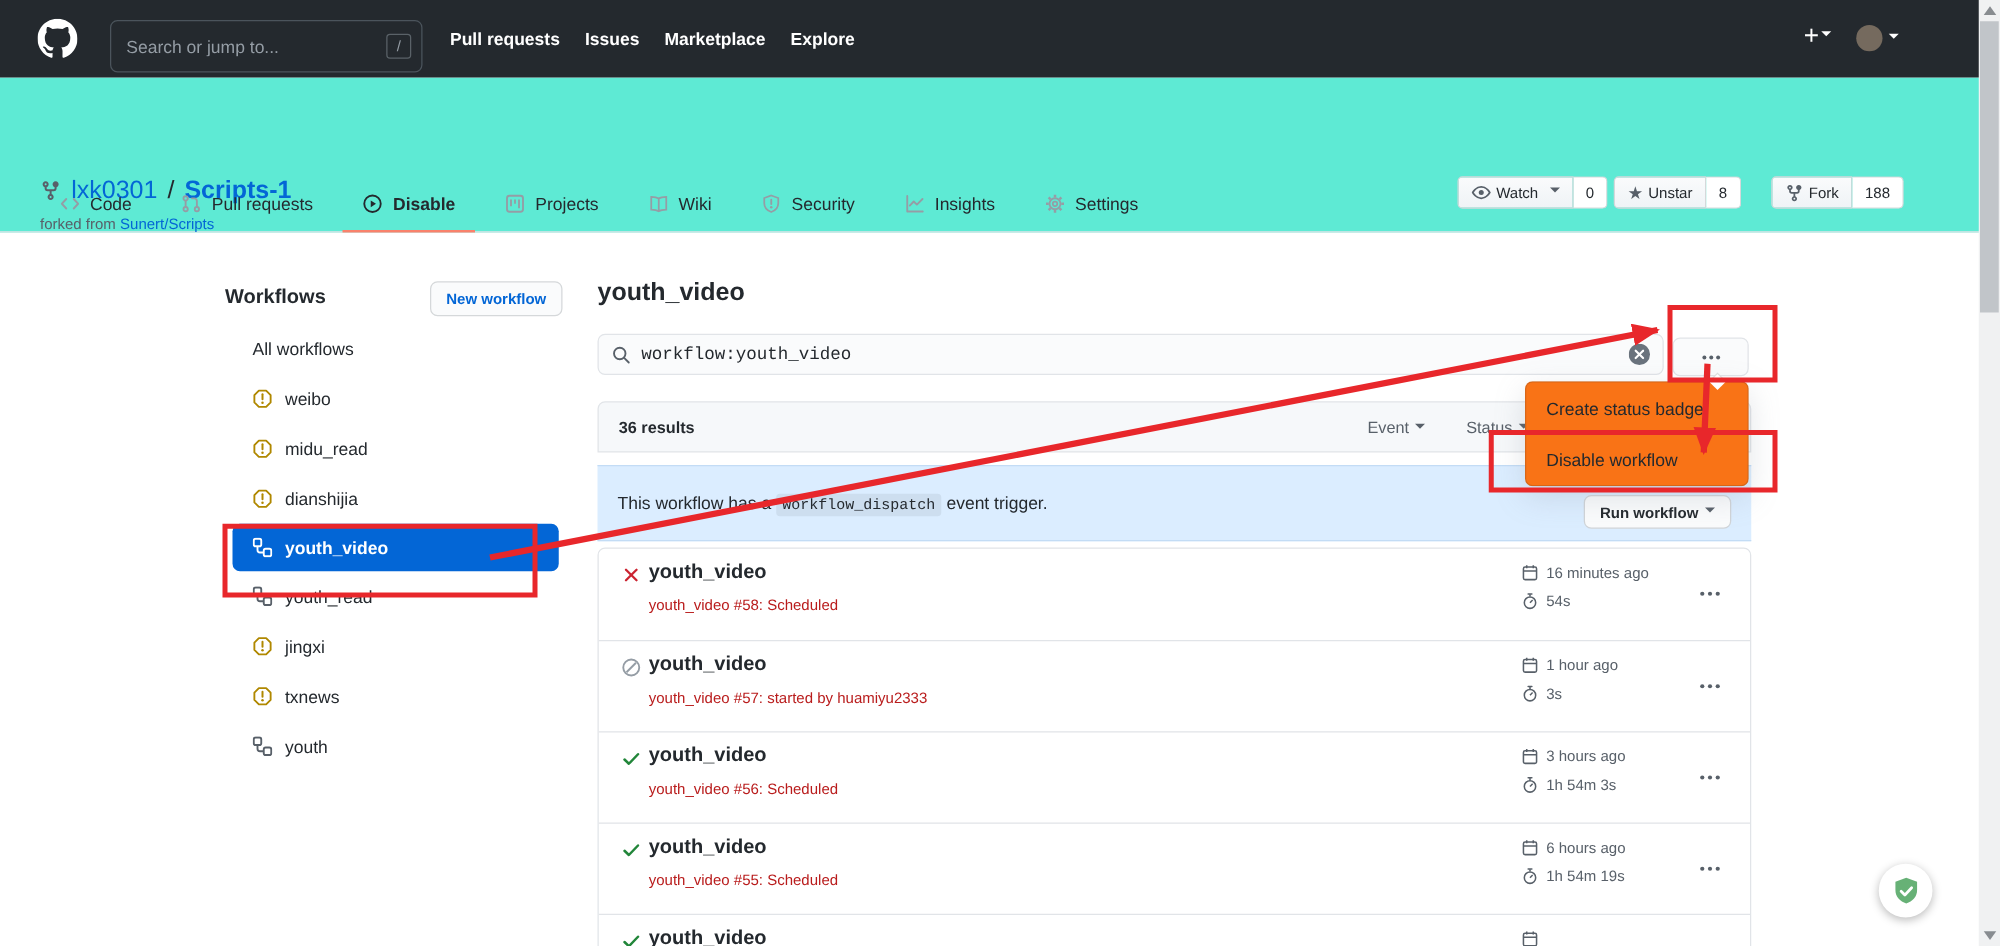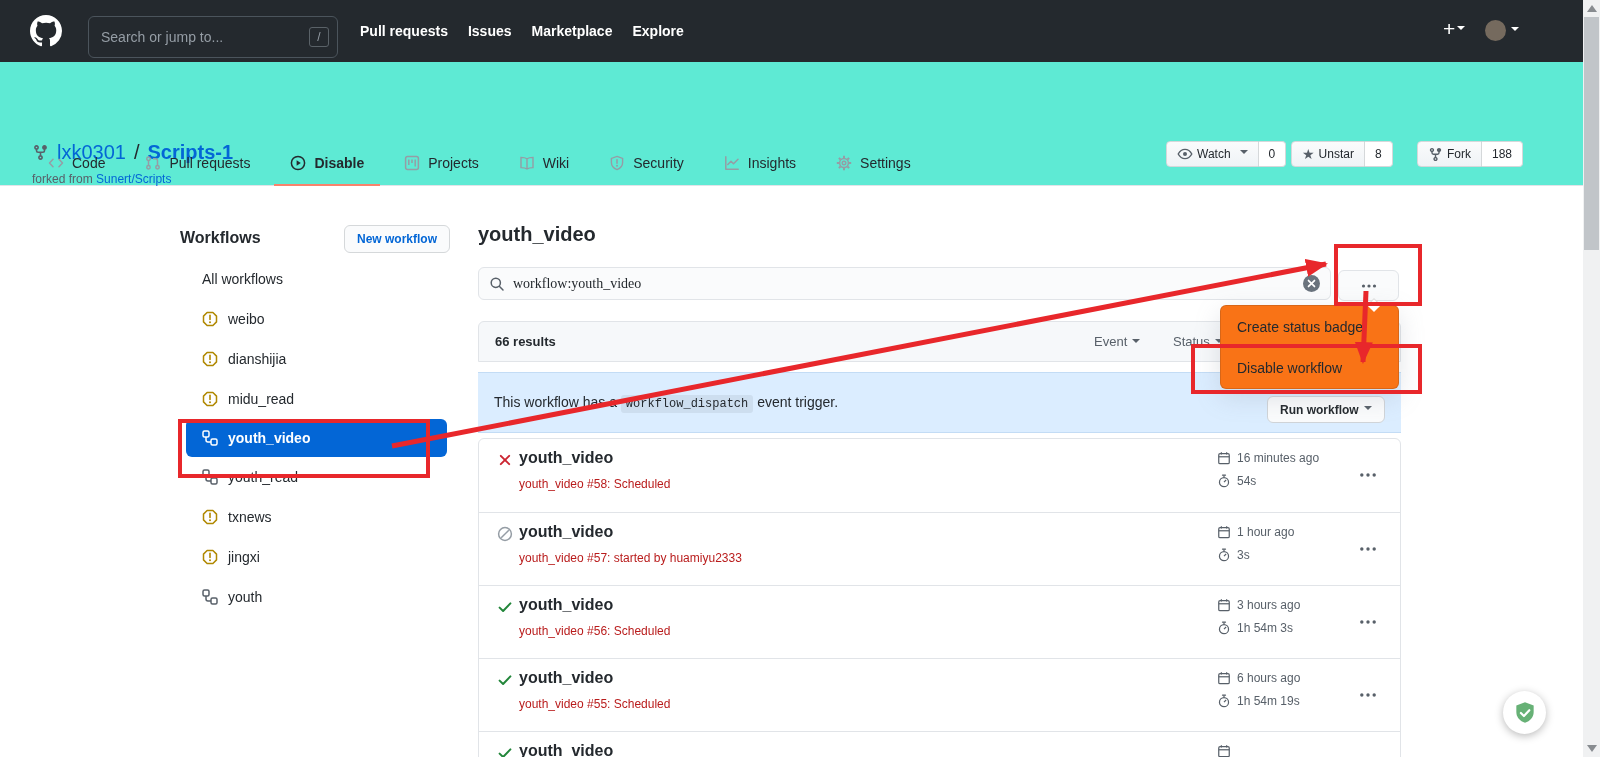--- a/index.html
+++ b/index.html
@@ -48,21 +48,21 @@
   #sblist li{height:40px;display:flex;align-items:center;gap:10px;padding-left:16px;font-size:14px;color:#24292e;cursor:pointer;border-radius:6px}
   #sblist li .sbicon{flex:0 0 16px}
   #sblist li.warn .sbicon{color:#b08800}
   #sblist li.flow .sbicon{color:#586069}
   #sblist li.selected{background:#0366d6;color:#fff;font-weight:600;height:38px}
   #sblist li.selected .sbicon{color:#fff}
 
   
   .m-title{position:absolute;left:478px;top:223px;font-size:20px;font-weight:700}
   .m-search{position:absolute;left:478px;top:267px;width:853px;height:33px;background:#fafbfc;border:1px solid #e1e4e8;border-radius:6px;display:flex;align-items:center;padding:0 10px;gap:8px}
-  .m-search input{flex:1;border:none;outline:none;background:transparent;font-size:14px;color:#24292e;font-family:Liberation Serif, serif}
+  .m-search input{flex:1;border:none;outline:none;background:transparent;font-size:14px;color:#24292e;font-family:Liberation Mono, monospace}
   .m-search .xbtn{width:17px;height:17px;cursor:pointer;color:#6a737d}
   .kebab-btn{position:absolute;left:1338px;top:270px;width:61px;height:31px;background:#fafbfc;border:1px solid #e1e4e8;border-radius:6px;display:flex;align-items:center;justify-content:center;cursor:pointer;color:#586069}
   .res-head{position:absolute;left:478px;top:321px;width:923px;height:41px;background:#f6f8fa;border:1px solid #e1e4e8;border-radius:6px 6px 0 0}
   .res-count{position:absolute;left:16px;top:0;line-height:40px;font-size:13px;font-weight:700}
   .filter{position:absolute;top:0;line-height:40px;font-size:13px;color:#586069;cursor:pointer}
   .banner{position:absolute;left:478px;top:372px;width:923px;height:61px;background:#dbedff;border-top:1px solid #c3dcf5;border-bottom:1px solid #c3dcf5}
   .banner .btext{position:absolute;left:16px;top:0;line-height:59px;font-size:14px;color:#24292e}
   .banner code{font-family:'Liberation Mono','DejaVu Sans Mono',monospace;font-size:12px;background:rgba(27,31,35,0.07);padding:2px 5px;border-radius:3px}
   .run-btn{position:absolute;left:789px;top:23px;height:27px;padding:0 12px;display:flex;align-items:center;background:#fafbfc;border:1px solid #d0d4d8;border-radius:6px;font-size:12px;font-weight:700;cursor:pointer}
   .run-btn .caret{border-top-color:#586069}
@@ -261,29 +261,29 @@
           <circle cx="8" cy="11.2" r="1" fill="currentColor"></circle>
         </svg>
       <span>weibo</span>
       </li>
     <li class="warn">
       <svg class="sbicon" width="16" height="16" viewBox="0 0 16 16">
           <polygon fill="none" stroke="currentColor" stroke-width="1.5" stroke-linejoin="round" points="5.1,1.5 10.9,1.5 14.5,5.1 14.5,10.9 10.9,14.5 5.1,14.5 1.5,10.9 1.5,5.1"></polygon>
           <line x1="8" y1="4.4" x2="8" y2="8.4" stroke="currentColor" stroke-width="1.6" stroke-linecap="round"></line>
           <circle cx="8" cy="11.2" r="1" fill="currentColor"></circle>
         </svg>
-      <span>dianshijia</span>
+      <span>midu_read</span>
       </li>
     <li class="warn">
       <svg class="sbicon" width="16" height="16" viewBox="0 0 16 16">
           <polygon fill="none" stroke="currentColor" stroke-width="1.5" stroke-linejoin="round" points="5.1,1.5 10.9,1.5 14.5,5.1 14.5,10.9 10.9,14.5 5.1,14.5 1.5,10.9 1.5,5.1"></polygon>
           <line x1="8" y1="4.4" x2="8" y2="8.4" stroke="currentColor" stroke-width="1.6" stroke-linecap="round"></line>
           <circle cx="8" cy="11.2" r="1" fill="currentColor"></circle>
         </svg>
-      <span>midu_read</span>
+      <span>dianshijia</span>
       </li>
     <li class="flow selected">
       <svg class="sbicon" width="16" height="16" viewBox="0 0 16 16">
           <g fill="none" stroke="currentColor" stroke-width="1.5">
             <rect x="1" y="1" width="6" height="6" rx="1.5"></rect>
             <rect x="9" y="9" width="6" height="6" rx="1.5"></rect>
             <path d="M4 7v3a2 2 0 0 0 2 2h3"></path>
           </g>
         </svg>
       <span>youth_video</span>
@@ -297,29 +297,29 @@
           </g>
         </svg>
       <span>youth_read</span>
       </li>
     <li class="warn">
       <svg class="sbicon" width="16" height="16" viewBox="0 0 16 16">
           <polygon fill="none" stroke="currentColor" stroke-width="1.5" stroke-linejoin="round" points="5.1,1.5 10.9,1.5 14.5,5.1 14.5,10.9 10.9,14.5 5.1,14.5 1.5,10.9 1.5,5.1"></polygon>
           <line x1="8" y1="4.4" x2="8" y2="8.4" stroke="currentColor" stroke-width="1.6" stroke-linecap="round"></line>
           <circle cx="8" cy="11.2" r="1" fill="currentColor"></circle>
         </svg>
-      <span>txnews</span>
+      <span>jingxi</span>
       </li>
     <li class="warn">
       <svg class="sbicon" width="16" height="16" viewBox="0 0 16 16">
           <polygon fill="none" stroke="currentColor" stroke-width="1.5" stroke-linejoin="round" points="5.1,1.5 10.9,1.5 14.5,5.1 14.5,10.9 10.9,14.5 5.1,14.5 1.5,10.9 1.5,5.1"></polygon>
           <line x1="8" y1="4.4" x2="8" y2="8.4" stroke="currentColor" stroke-width="1.6" stroke-linecap="round"></line>
           <circle cx="8" cy="11.2" r="1" fill="currentColor"></circle>
         </svg>
-      <span>jingxi</span>
+      <span>txnews</span>
       </li>
     <li class="flow">
       <svg class="sbicon" width="16" height="16" viewBox="0 0 16 16">
           <g fill="none" stroke="currentColor" stroke-width="1.5">
             <rect x="1" y="1" width="6" height="6" rx="1.5"></rect>
             <rect x="9" y="9" width="6" height="6" rx="1.5"></rect>
             <path d="M4 7v3a2 2 0 0 0 2 2h3"></path>
           </g>
         </svg>
       <span>youth</span>
@@ -347,21 +347,21 @@
     <svg width="16" height="16" viewBox="0 0 16 16">
         <g fill="currentColor">
           <circle cx="2.5" cy="8" r="1.6"></circle>
           <circle cx="8" cy="8" r="1.6"></circle>
           <circle cx="13.5" cy="8" r="1.6"></circle>
         </g>
       </svg>
   </div>
 
   <div class="res-head">
-    <div class="res-count">66 results</div>
+    <div class="res-count">36 results</div>
     <div class="filter" style="left:615px"><span>Event</span><span class="caret"></span></div>
     <div class="filter" style="left:694px"><span>Status</span><span class="caret"></span></div>
   </div>
 
   <div class="banner">
     <div class="btext">
       <span>This workflow has a</span>
       <code>workflow_dispatch</code>
       <span>event trigger.</span>
     </div>

